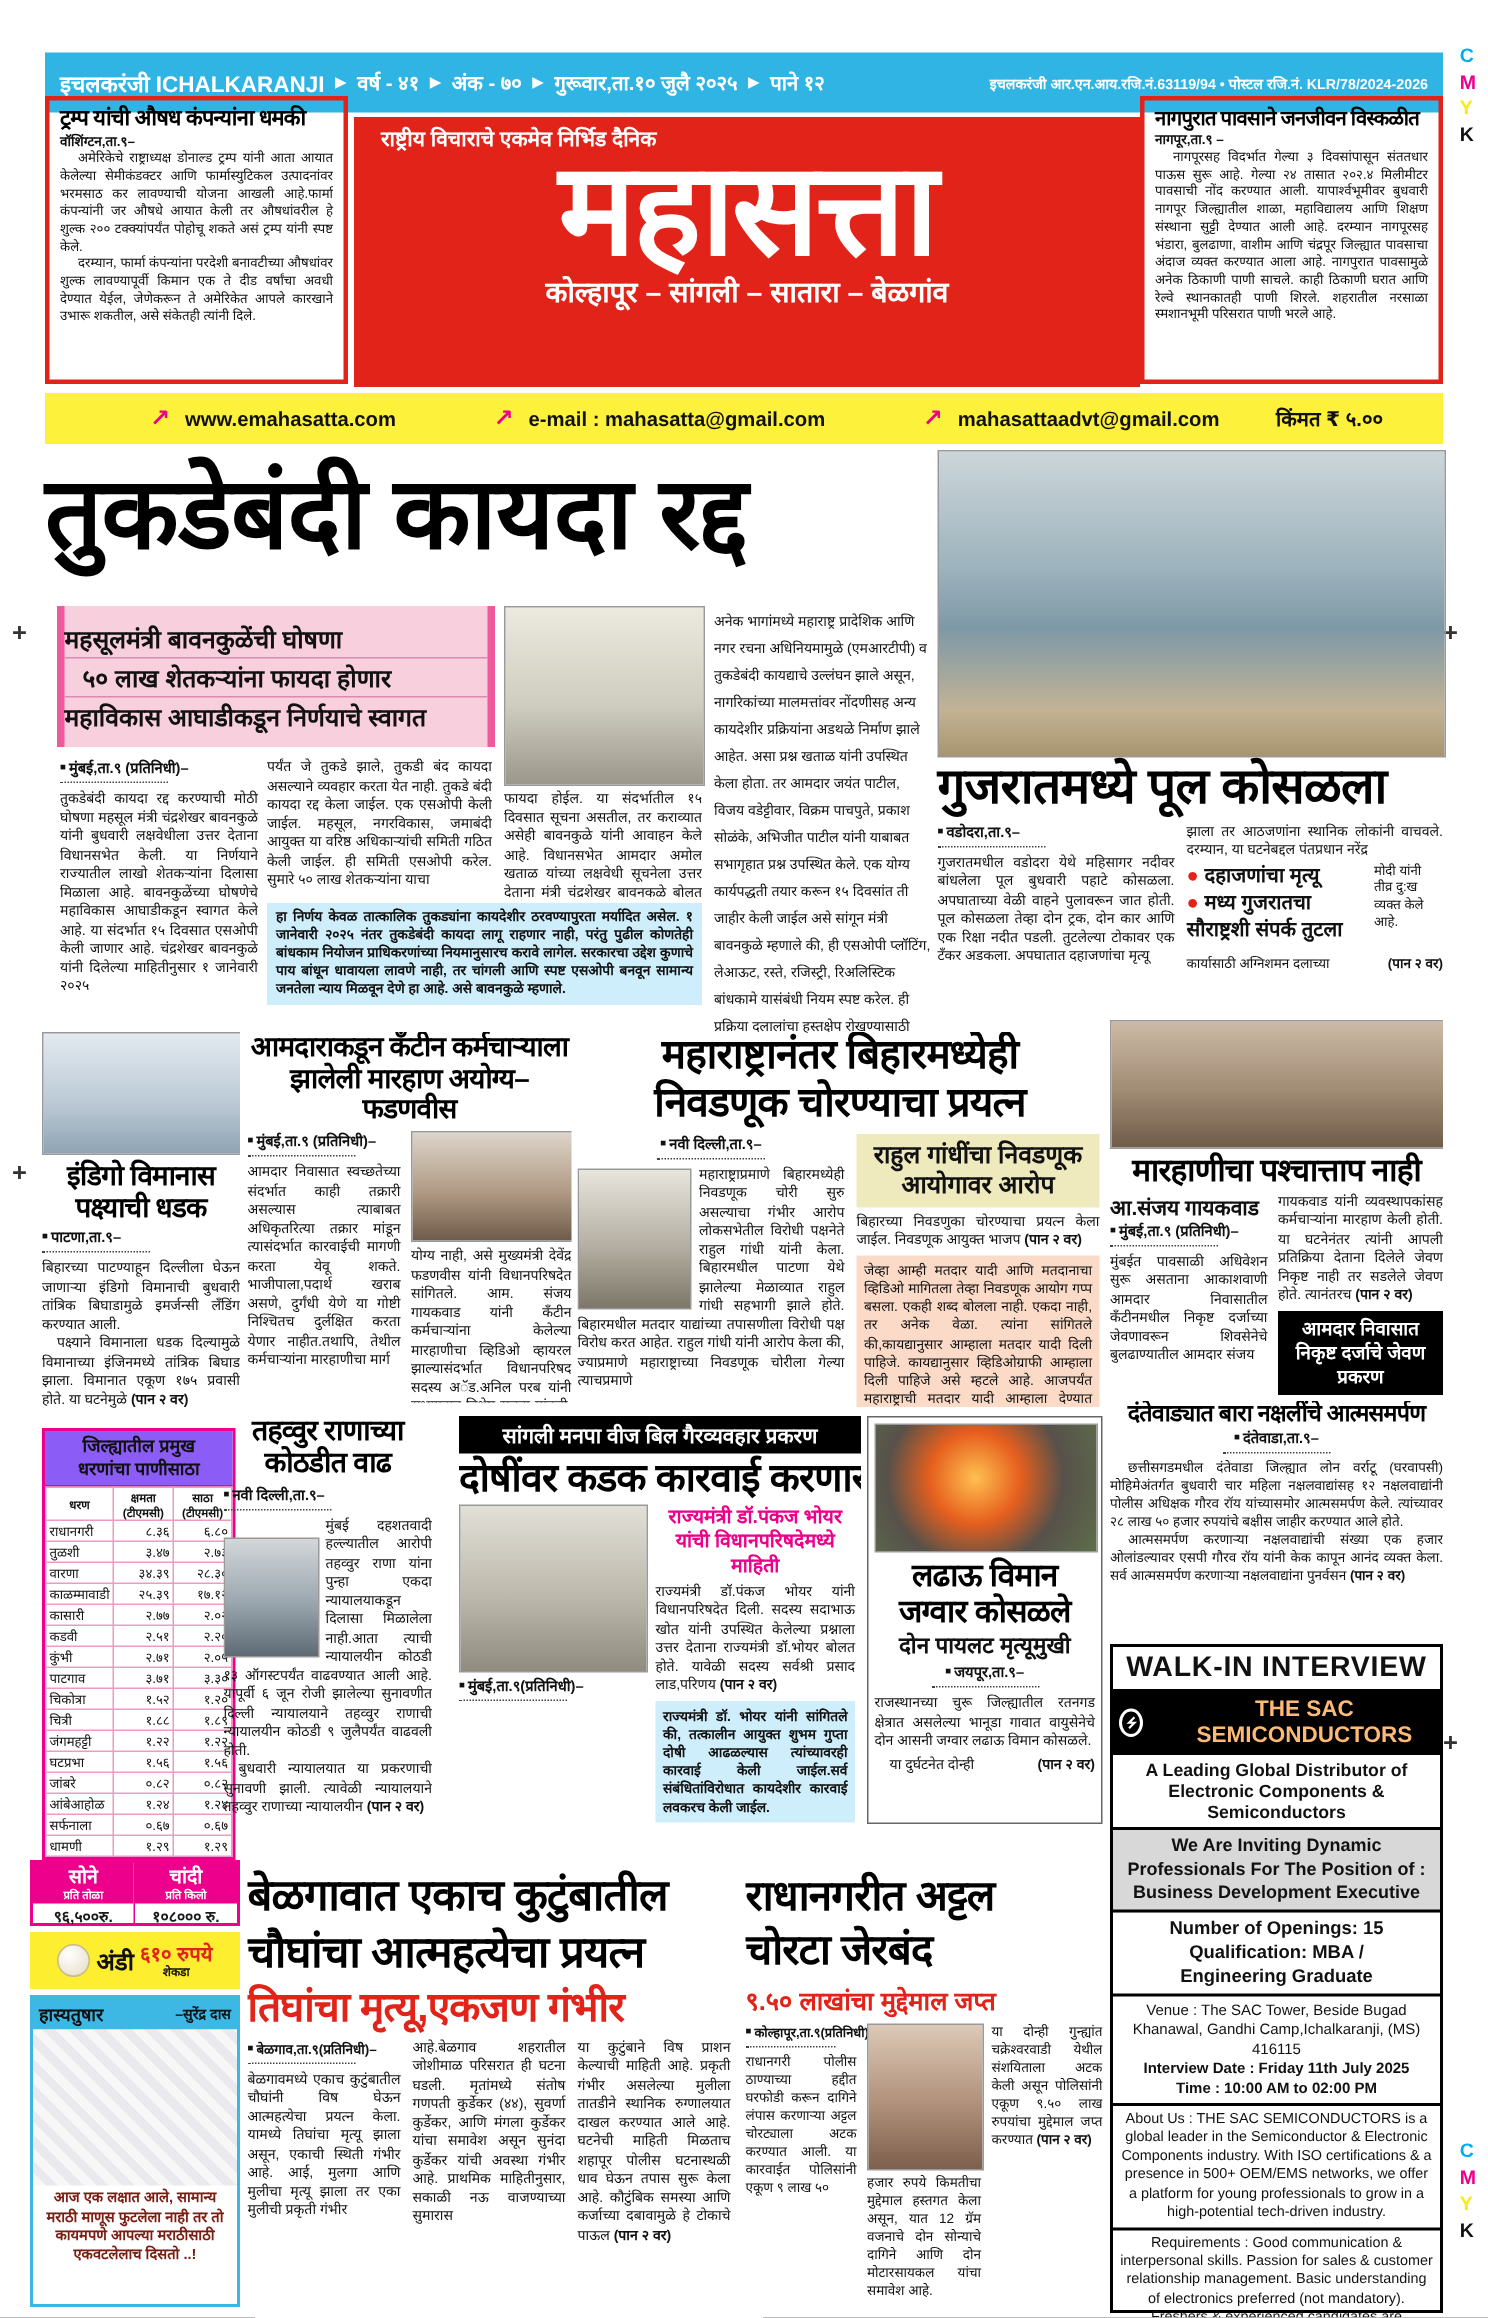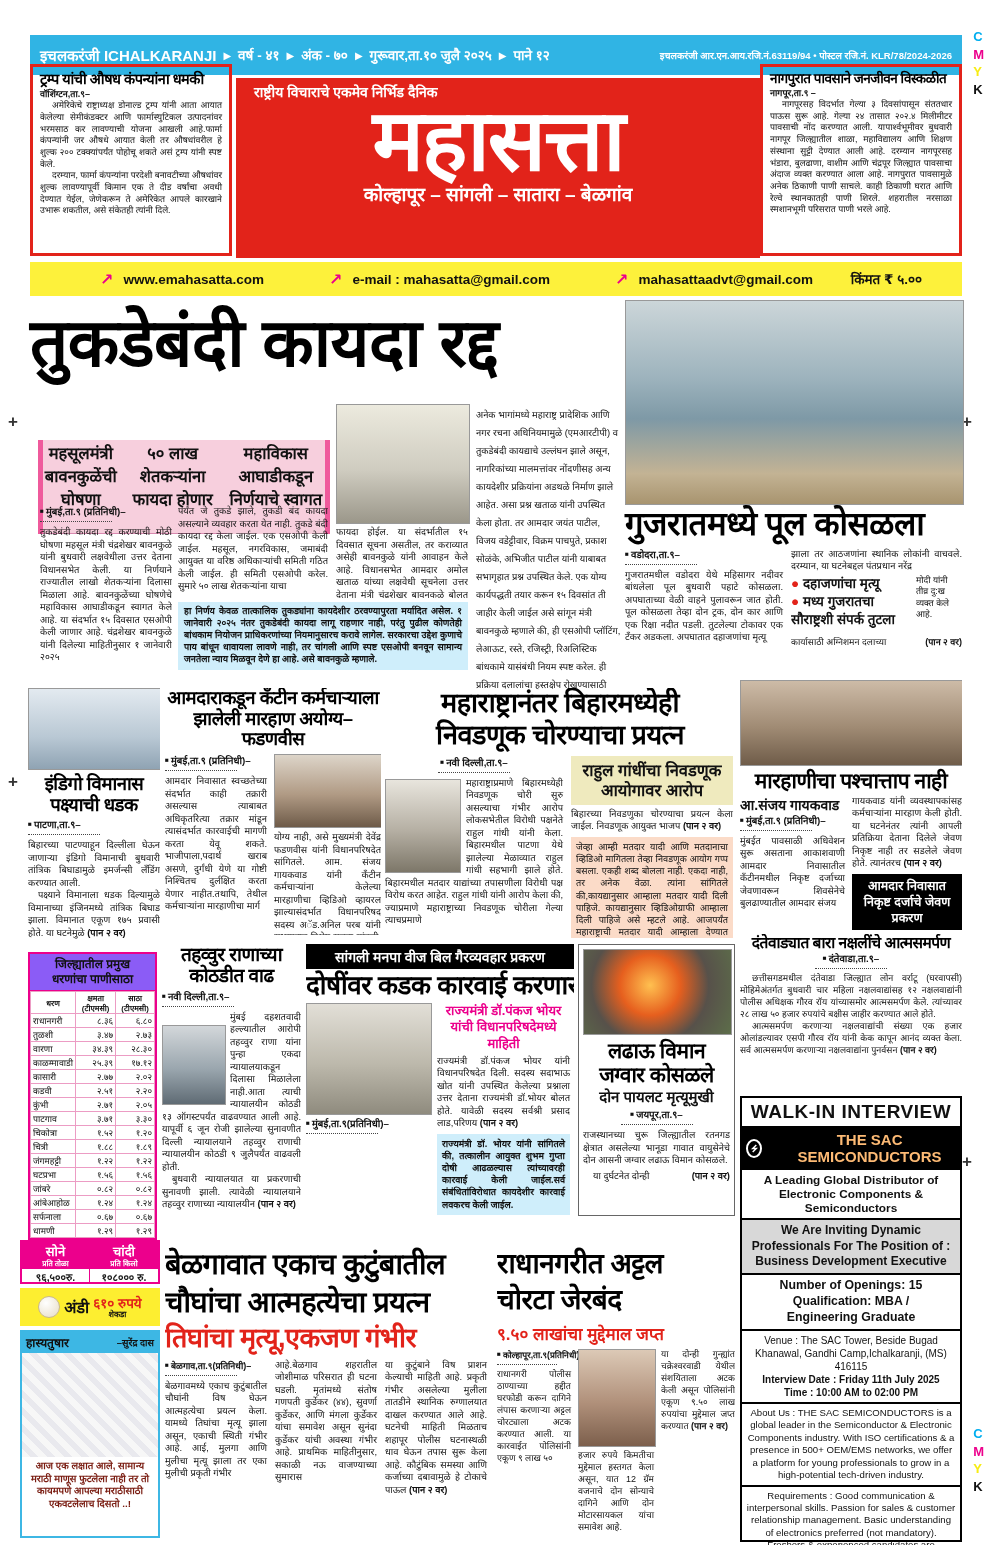--- a/index.html
+++ b/index.html
@@ -96,21 +96,21 @@
     <span>e-mail : mahasatta@gmail.com</span>
     <span style="color:#ec008c;font-size:16px;margin-left:55px;">↗</span>
     <span>mahasattaadvt@gmail.com</span>
     <span style="margin-left:auto;">किंमत ₹ ५.००</span>
   </div>
 
   <div class="abs hl" style="left:30px;top:298px;width:596px;font-size:67px;line-height:1.35;white-space:nowrap;">तुकडेबंदी कायदा रद्द</div>
 
   <div class="abs photo ph-bridge boxart" style="left:625px;top:300px;width:337px;height:203px;"></div>
 
-  <div class="abs" style="left:38px;top:404px;width:292px;height:94px;background:#f7cfdd;border-left:5px solid #ef5a9c;border-right:5px solid #ef5a9c;box-sizing:border-box;text-align:center;display:flex;flex-direction:row;justify-content:center;margin-top:36px;">
+  <div class="abs" style="left:38px;top:404px;width:292px;height:94px;background:#f7cfdd;border-left:5px solid #ef5a9c;border-right:5px solid #ef5a9c;box-sizing:border-box;display:flex;flex-direction:column;justify-content:center;">
     <div style="font-weight:bold;font-size:16.5px;border-bottom:1px solid #d98ab0;padding:1px 0;">महसूलमंत्री बावनकुळेंची घोषणा</div>
     <div style="font-weight:bold;font-size:16.5px;border-bottom:1px solid #d98ab0;padding:1px 12px;">५० लाख शेतकऱ्यांना फायदा होणार</div>
     <div style="font-weight:800;font-size:16.5px;padding:1px 0;">महाविकास आघाडीकडून निर्णयाचे स्वागत</div>
   </div>
 
   <div class="abs" style="left:40px;top:505px;width:132px;height:190px;overflow:hidden;">
     <div class="dl"><span class="sq">■</span><span>मुंबई,ता.९ (प्रतिनिधी)–</span></div>
     <div class="dots"></div>
     <div class="bodytxt">तुकडेबंदी कायदा रद्द करण्याची मोठी घोषणा महसूल मंत्री चंद्रशेखर बावनकुळे यांनी बुधवारी लक्षवेधीला उत्तर देताना विधानसभेत केली. या निर्णयाने राज्यातील लाखो शेतकऱ्यांना दिलासा मिळाला आहे. बावनकुळेंच्या घोषणेचे महाविकास आघाडीकडून स्वागत केले आहे. या संदर्भात १५ दिवसात एसओपी केली जाणार आहे. चंद्रशेखर बावनकुळे यांनी दिलेल्या माहितीनुसार १ जानेवारी २०२५</div>
   </div>
@@ -316,21 +316,21 @@
           </tr>
           <tr>
             <td>धामणी</td>
             <td>१.२९</td>
             <td>१.२९</td>
           </tr>
         </tbody>
     </table>
   </div>
 
-  <div class="abs" style="left:162px;top:944px;width:139px;height:298px;overflow:hidden;">
+  <div class="abs" style="left:149px;top:944px;width:139px;height:298px;overflow:hidden;">
     <div class="hl" style="font-size:19px;text-align:center;">
       <div>तहव्वुर राणाच्या</div>
       <div>कोठडीत वाढ</div>
     </div>
     <div class="dl" style="margin-top:3px;"><span class="sq">■</span><span>नवी दिल्ली,ता.९–</span></div>
     <div class="dots"></div>
     <div class="photo ph-rana boxart" style="float:left;width:62px;height:78px;margin:14px 4px 2px 0;"></div>
     <div class="bodytxt">मुंबई दहशतवादी हल्ल्यातील आरोपी तहव्वुर राणा यांना पुन्हा एकदा न्यायालयाकडून दिलासा मिळालेला नाही.आता त्याची न्यायालयीन कोठडी १३ ऑगस्टपर्यंत वाढवण्यात आली आहे. यापूर्वी ६ जून रोजी झालेल्या सुनावणीत दिल्ली न्यायालयाने तहव्वुर राणाची न्यायालयीन कोठडी ९ जुलैपर्यंत वाढवली होती.</div>
     <div class="bodytxt" style="text-indent:10px;"><span>बुधवारी न्यायालयात या प्रकरणाची सुनावणी झाली. त्यावेळी न्यायालयाने तहव्वुर राणाच्या न्यायालयीन</span> <span class="more">(पान २ वर)</span></div>
   </div>

